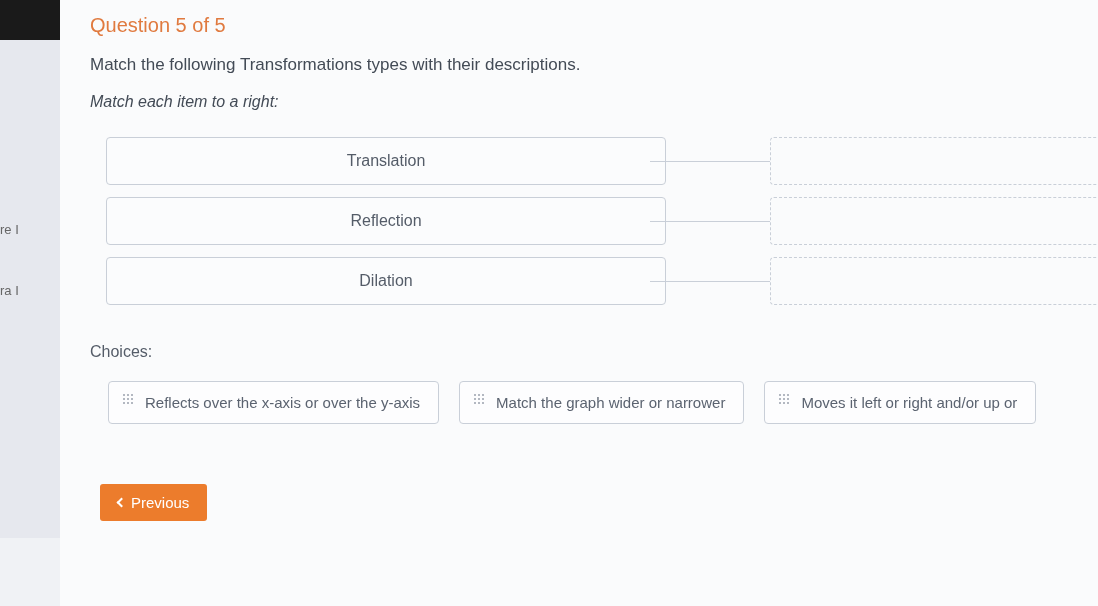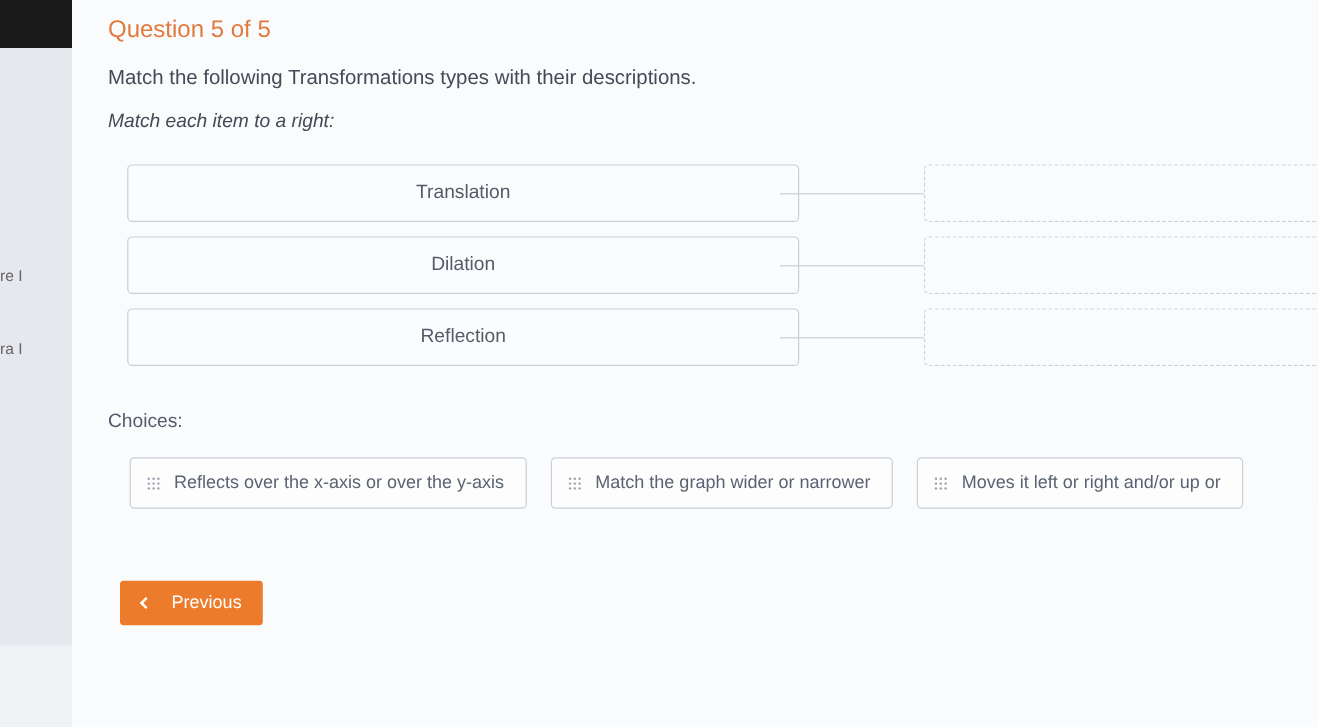--- a/index.html
+++ b/index.html
@@ -117,21 +117,20 @@
     display: flex;
     gap: 20px;
     padding-left: 18px;
   }
   .choice {
     border: 1px solid #c9cfd8;
     border-radius: 4px;
     background: #fdfdfe;
     padding: 12px 18px 12px 14px;
     display: flex;
-    align-items: center;
     gap: 12px;
     color: #5b6370;
     font-size: 15px;
     cursor: grab;
     white-space: nowrap;
   }
   .grip {
     display: inline-flex;
     flex-direction: column;
     gap: 2px;
@@ -154,21 +153,21 @@
   .prev-btn {
     background: #ec7c2c;
     color: #fff;
     border: none;
     border-radius: 3px;
     padding: 10px 18px;
     font-size: 15px;
     cursor: pointer;
     display: inline-flex;
     align-items: center;
-    gap: 18px;
+    gap: 6px;
   }
   .chev {
     display: inline-block;
     width: 7px;
     height: 7px;
     border-left: 2px solid #fff;
     border-bottom: 2px solid #fff;
     transform: rotate(45deg);
   }
 </style>
@@ -190,28 +189,28 @@
   <div class="match-area">
     <div class="match-row">
       <div class="match-item">
         <span>Translation</span>
       </div>
       <div class="connector"></div>
       <div class="drop-target"></div>
     </div>
     <div class="match-row">
       <div class="match-item">
-        <span>Dilation</span>
+        <span>Reflection</span>
       </div>
       <div class="connector"></div>
       <div class="drop-target"></div>
     </div>
     <div class="match-row">
       <div class="match-item">
-        <span>Reflection</span>
+        <span>Dilation</span>
       </div>
       <div class="connector"></div>
       <div class="drop-target"></div>
     </div>
   </div>
 
   <div class="choices-label">Choices:</div>
 
   <div class="choices-row">
     <div class="choice">

